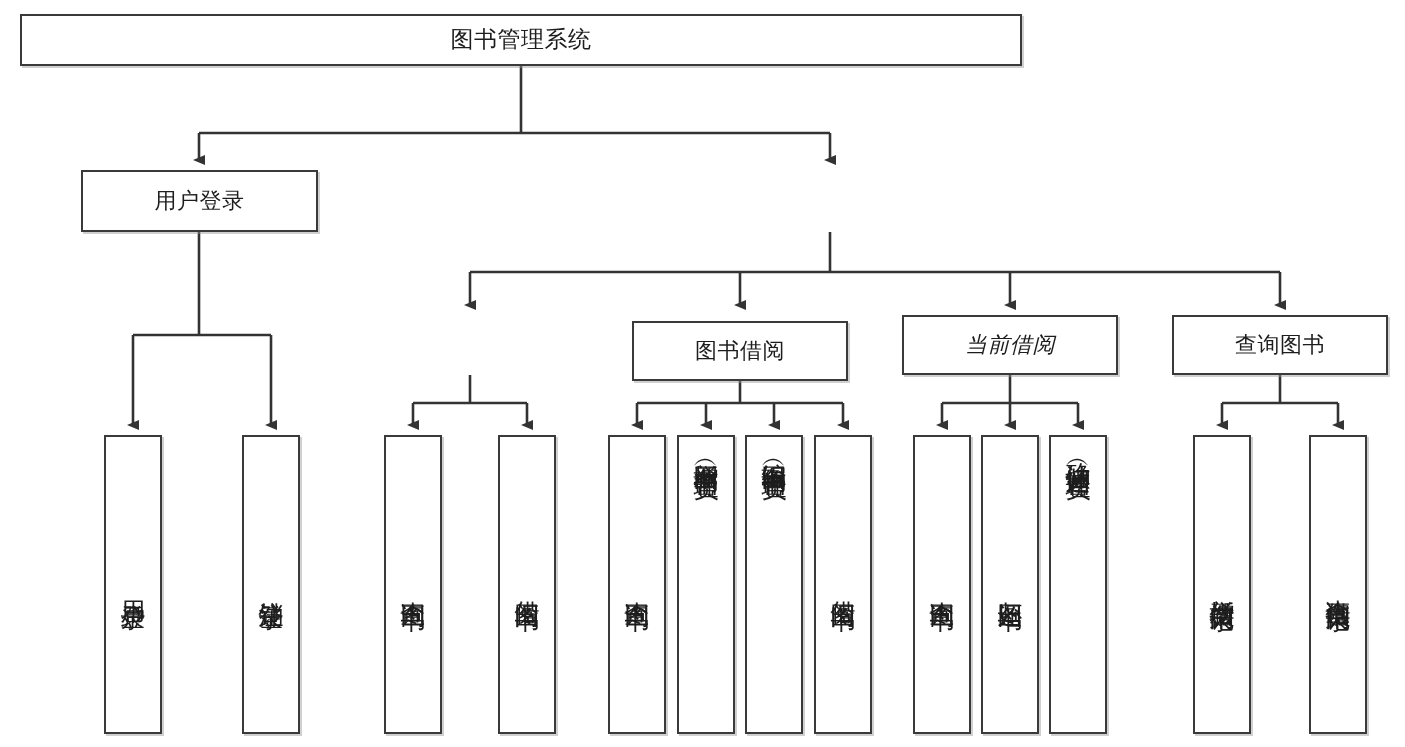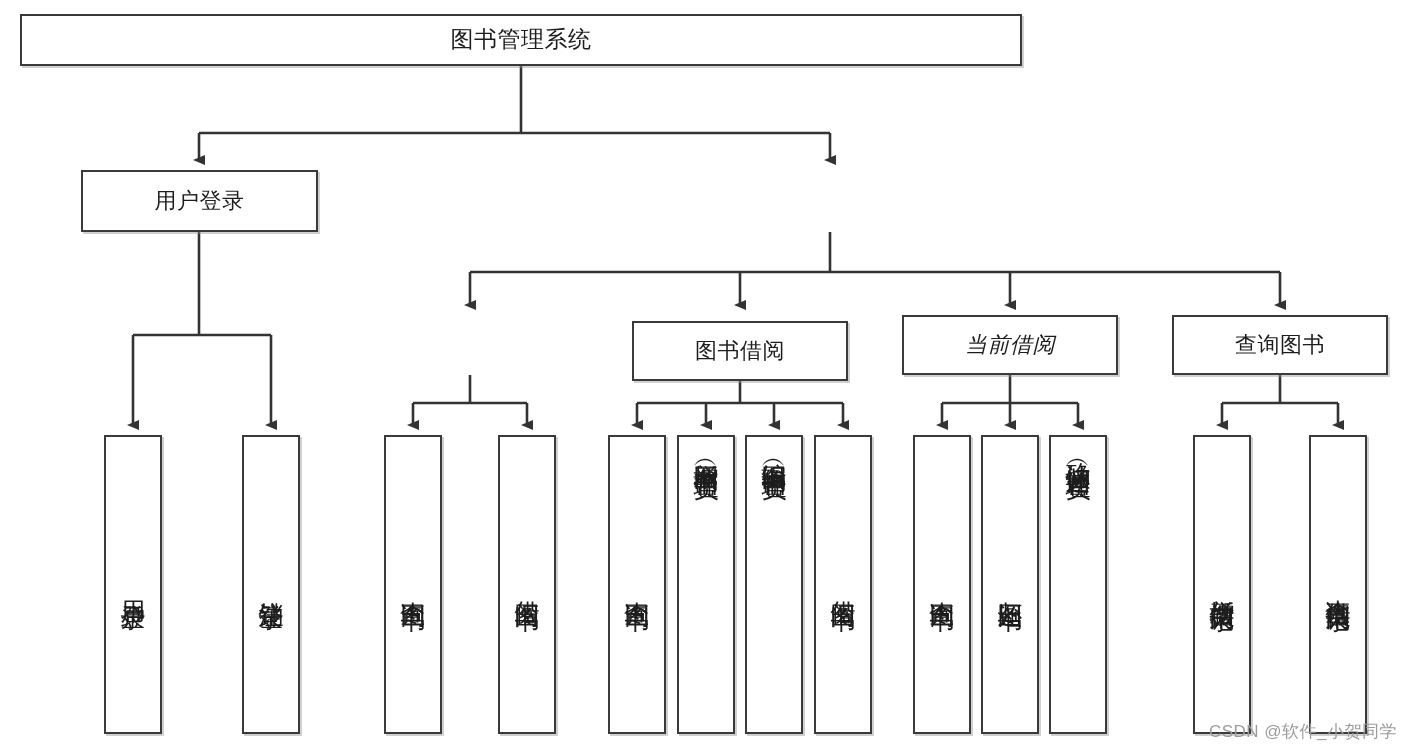--- a/index.html
+++ b/index.html
@@ -185,14 +185,13 @@
     <span class="label">确认归还（管理员）</span>
   </div>
 
   <div class="node vert centered" style="left:1193px; top:435px; width:58px; height:299px;">
     <span class="label">新增借阅记录</span>
   </div>
   <div class="node vert centered" style="left:1309px; top:435px; width:58px; height:299px;">
     <span class="label">查询借阅记录</span>
   </div>
 
-  <div class="watermark">CSDN @软件_小贺同学</div>
 </div>
 
 </body></html>

